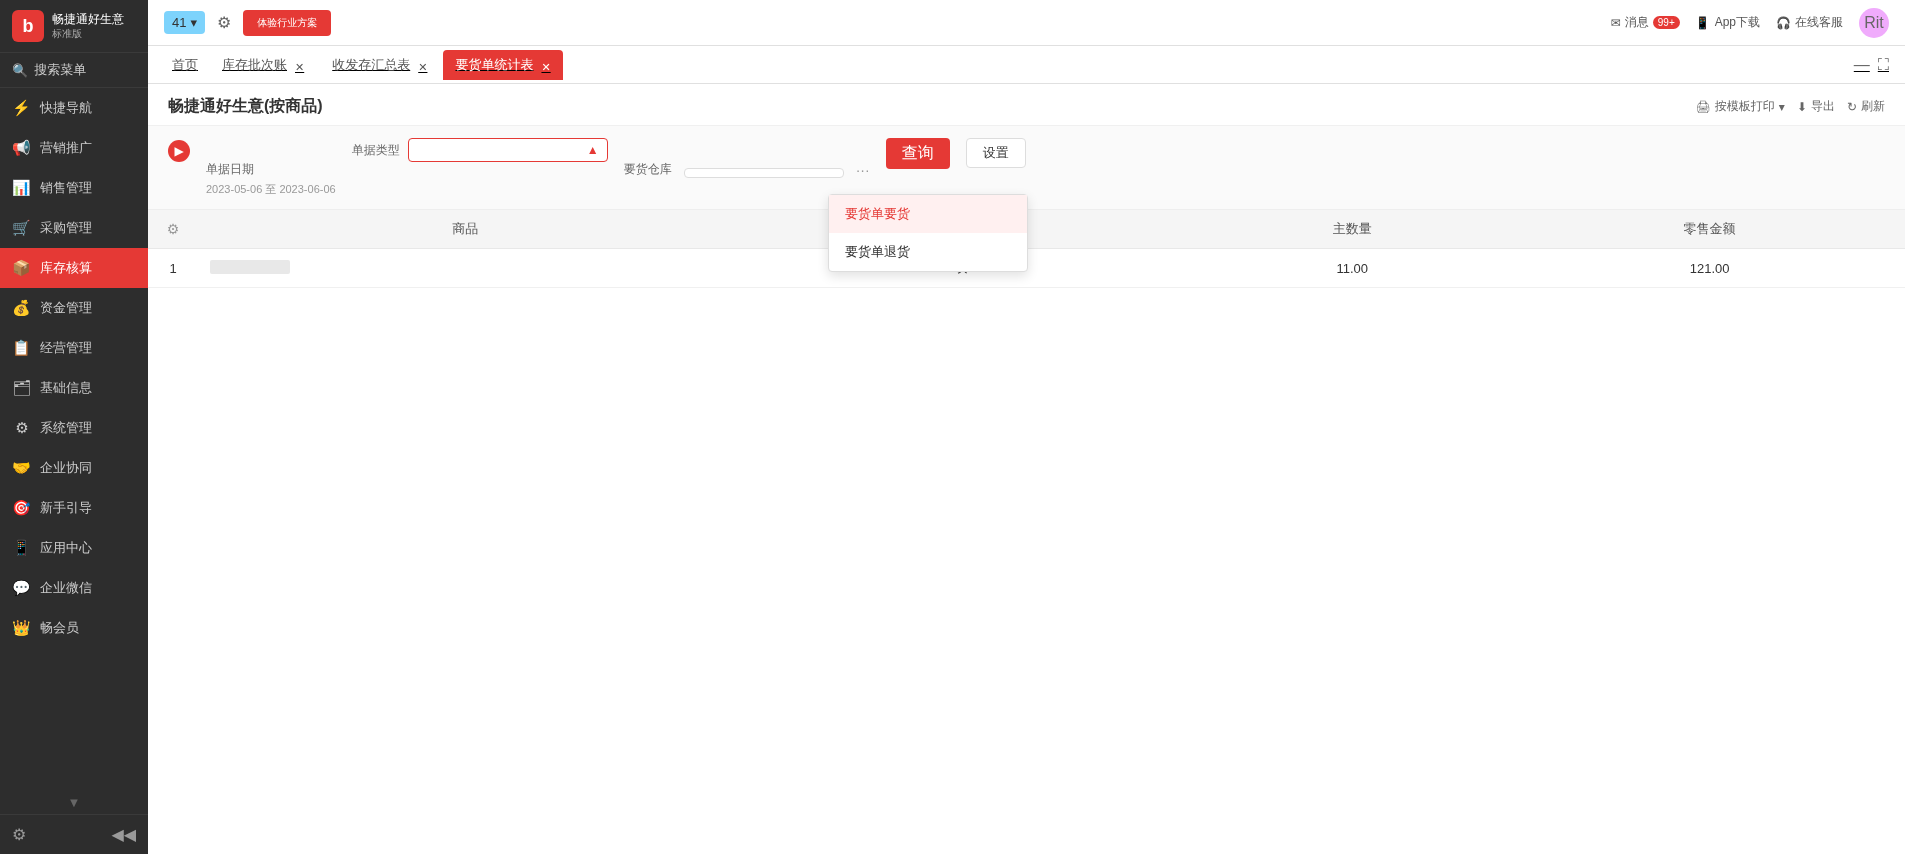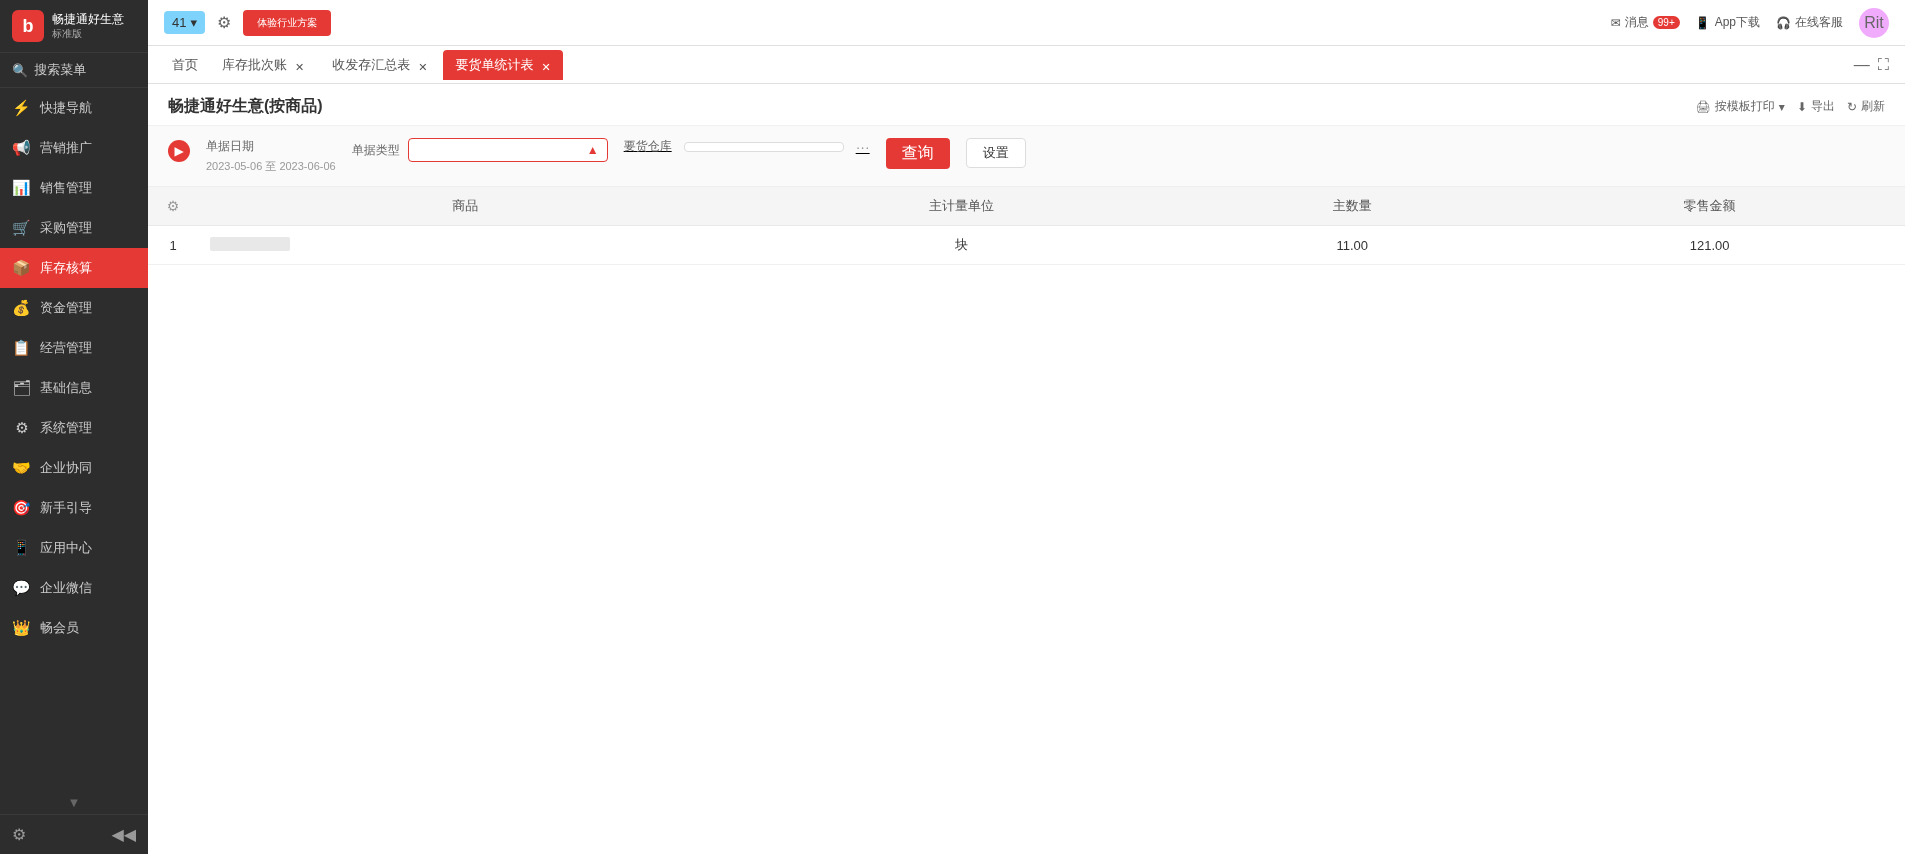--- a/index.html
+++ b/index.html
@@ -116,20 +116,21 @@
     
     .tabs-bar {
       background: #fff;
       display: flex;
       align-items: center;
       border-bottom: 1px solid #e0e0e0;
       padding: 0 16px;
       height: 38px;
       flex-shrink: 0;
       gap: 4px;
+      text-decoration: underline;
     }
     .tab {
       display: flex; align-items: flex-end; gap: 4px;
       padding: 6px 12px; font-size: 13px; color: #555;
       cursor: pointer; border-radius: 4px 4px 0 0;
       white-space: nowrap;
     }
     .tab.active { background: #e53935; color: #fff; }
     .tab-home { font-size: 13px; color: #555; cursor: pointer; padding: 6px 8px; }
     .tab-close { font-size: 11px; cursor: pointer; margin-left: 4px; }
@@ -166,21 +167,21 @@
       flex-wrap: wrap;
       position: relative;
     }
     .filter-expand-btn {
       width: 22px; height: 22px;
       background: #e53935; color: #fff;
       border-radius: 50%; display: flex; align-items: center; justify-content: center;
       font-size: 12px; cursor: pointer; flex-shrink: 0; margin-top: 2px;
     }
     .filter-group { display: flex; align-items: center; gap: 6px; }
-    .filter-label { font-size: 12px; color: #666; white-space: nowrap; }
+    .filter-label { font-size: 12px; color: #666; white-space: nowrap; margin-top: 23px; }
     .date-btns { display: flex; gap: 4px; align-items: center; }
     .date-btn {
       padding: 3px 8px; font-size: 12px; color: #555;
       cursor: pointer; border-radius: 3px; border: 1px solid transparent;
     }
     .date-btn.active { color: #e53935; border-color: #e53935; }
     .date-btn-more {
       background: #e53935; color: #fff; border-radius: 10px;
       padding: 2px 6px; font-size: 11px; cursor: pointer;
     }
@@ -191,21 +192,21 @@
     .filter-type-label { font-size: 12px; color: #666; }
     .filter-type-input {
       border: 1px solid #e53935; border-radius: 4px;
       padding: 4px 8px; font-size: 12px;
       min-width: 200px; outline: none; color: #333;
       display: flex; align-items: center; justify-content: space-between;
       cursor: pointer; background: #fff; position: relative;
     }
     .filter-type-chevron { color: #e53935; font-size: 12px; }
 
-    .filter-warehouse-group { display: flex; align-items: center; gap: 12px; text-decoration: underline; }
+    .filter-warehouse-group { display: flex; align-items: flex-end; gap: 12px; }
     .filter-warehouse-input {
       border: 1px solid #ddd; border-radius: 4px;
       padding: 4px 8px; font-size: 12px;
       min-width: 160px; background: #fff; color: #333;
     }
     .filter-more-btn { color: #999; cursor: pointer; font-size: 14px; }
 
     .filter-query-btn {
       background: #e53935; color: #fff;
       border: none; border-radius: 4px;
@@ -459,20 +460,24 @@
       <div class="filter-warehouse-group">
         <span class="filter-label">要货仓库</span>
         <div class="filter-warehouse-input">
         </div>
         <span class="filter-more-btn">···</span>
       </div>
 
       <button class="filter-query-btn">查询</button>
       <button class="filter-settings-btn">设置</button>
 
+      <div class="dropdown-overlay">
+        <div class="dropdown-item selected">要货单要货</div>
+        <div class="dropdown-item">要货单退货</div>
+      </div>
     </div>
 
     <div class="table-container">
       <table>
         <thead>
           <tr>
             <th><span class="settings-icon">⚙</span></th>
             <th>商品</th>
             <th>主计量单位</th>
             <th>主数量</th>

